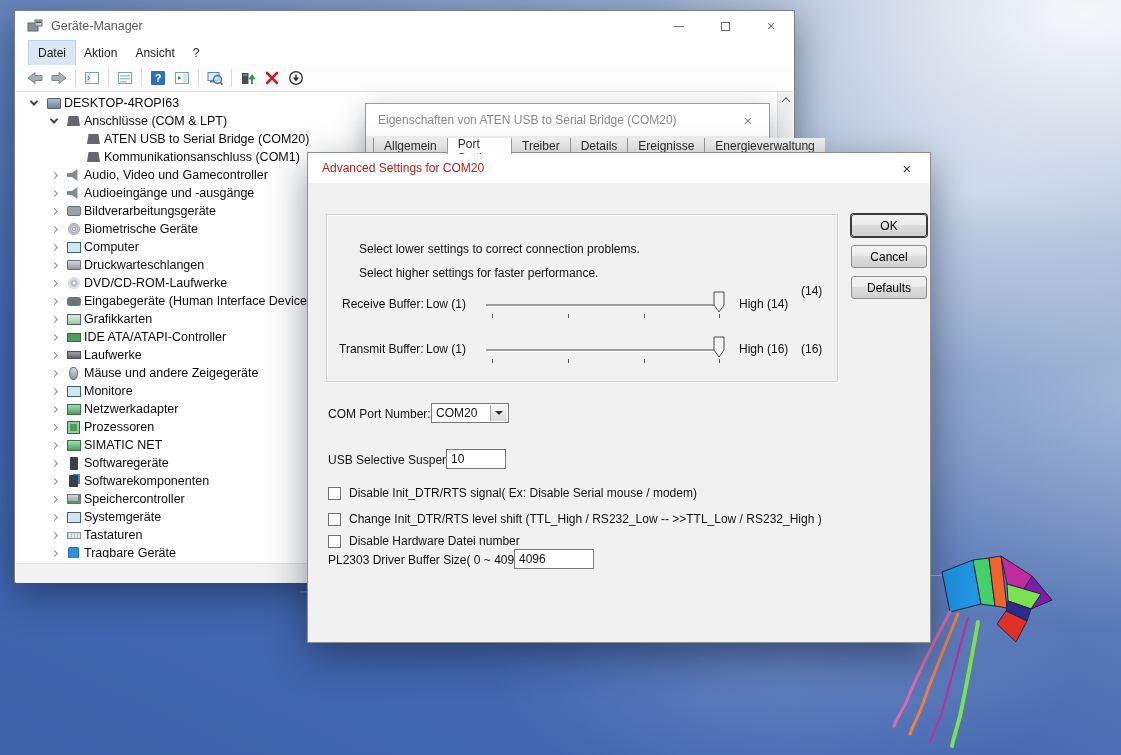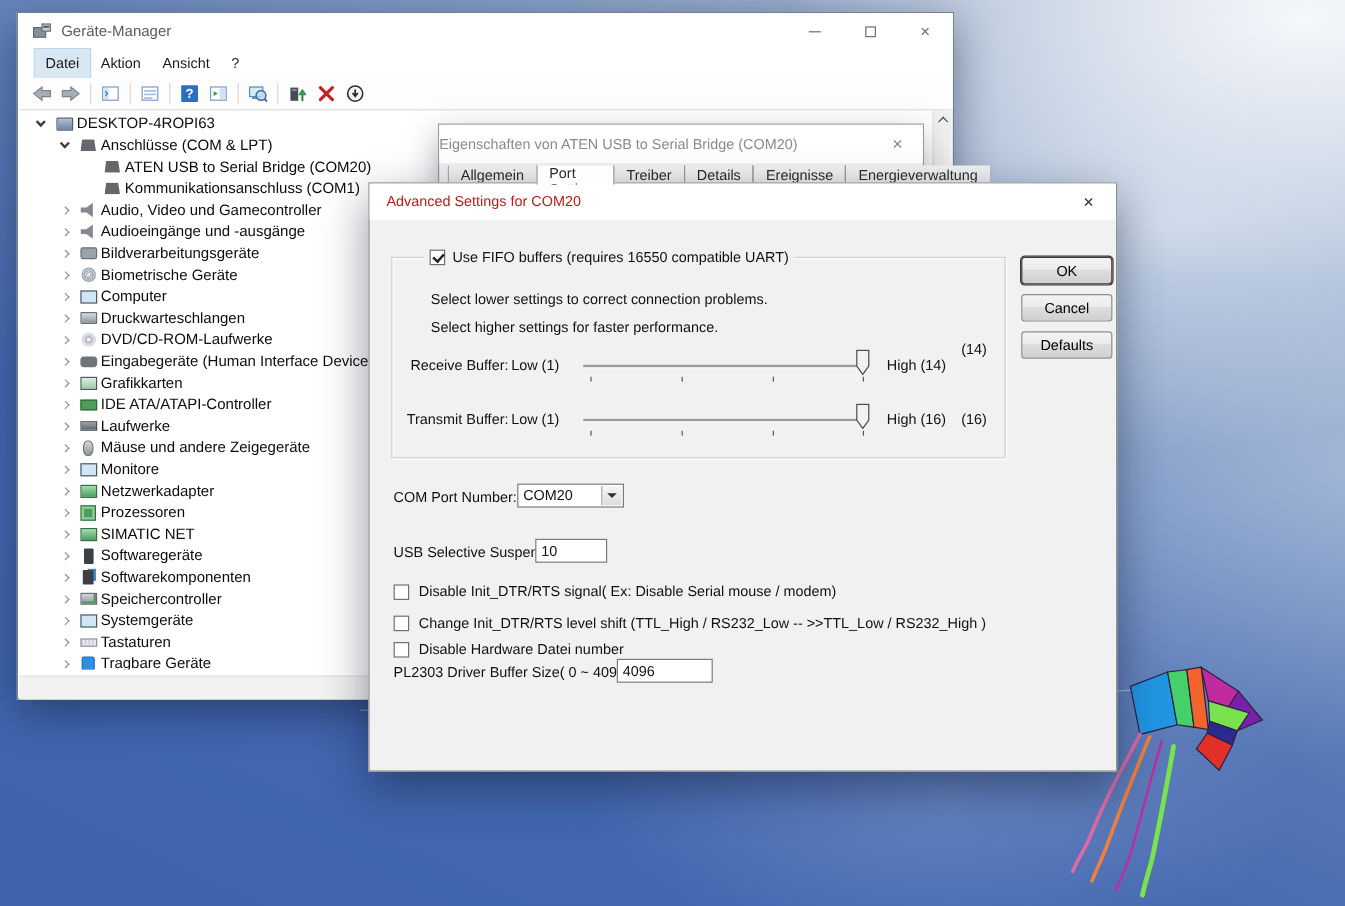--- a/index.html
+++ b/index.html
@@ -72,21 +72,21 @@
   .ti-storage{width:14px;height:10px;background:linear-gradient(#d4d8dd,#8f959b);border:1px solid #6a7076;box-shadow:inset -2px -2px 0 #4f9d5d;}
   .ti-keyboard{width:14px;height:7px;background:#e6e9ec;border:1px solid #8f959b;background-image:linear-gradient(90deg,#b9bfc7 1px,transparent 1px);background-size:3px 100%;}
   .ti-portable{width:11px;height:12px;background:#2f8fe0;border:1px solid #1f6fb4;border-radius:2px;}
 
   .dm-scroll { position:absolute; right:1px; top:81px; width:16px; height:471px; background:#f0f0f0; border-left:1px solid #e3e3e3; }
   .scroll-up { position:absolute; top:0; left:0; width:16px; height:16px; display:flex; align-items:center; justify-content:center; }
   .chev-up { width:6px; height:6px; border-left:1.5px solid #505050; border-top:1.5px solid #505050; transform:rotate(45deg) translate(1px,1px); }
 
   
   .props { left:365px; top:103px; width:405px; height:420px; background:#f0f0f0; border:1px solid #9a9a9a; box-shadow:0 10px 26px rgba(10,20,40,.35); }
-  .props .titlebar { height:32px; padding-left:0; background:#fff;text-align:center; }
+  .props .titlebar { height:32px; padding-left:12px; background:#fff;text-align:center; }
   .props-title { font-size:12px; color:#8a8a8a; }
   .props .close-x { right:6px; top:6px; width:30px; height:20px; color:#8a8a8a; }
   .tabstrip { position:absolute; left:7px; top:34px; height:16px; overflow:hidden; display:flex; align-items:flex-end; }
   .tab { height:20px; padding:4px 10px 0; background:linear-gradient(#f6f6f6,#e9e9e9); border:1px solid #9c9c9c; border-bottom:none; margin-right:-1px; font-size:12px; color:#2a2a2a; }
   .tab.active { height:23px; background:#fdfdfd; position:relative; z-index:2; padding-top:5px; }
 
   
   .adv { left:307px; top:152px; width:624px; height:491px; background:#f1f1f1; border:1px solid #8f8f8f; box-shadow:0 14px 36px rgba(10,20,40,.45); }
   .adv .titlebar { height:30px; padding-left:14px; background:#fff; }
   .adv-title { font-size:12px; color:#b91c1c; }
@@ -101,21 +101,21 @@
 
   .slider-label { position:absolute; color:#111; }
   .track { position:absolute; height:2px; background:#9c9c9c; box-shadow:0 1px 0 #fff; }
   .tick { position:absolute; width:1px; height:4px; background:#555; }
   .thumb { position:absolute; width:12px; height:22px; }
 
   .adv-btn { position:absolute; left:543px; width:76px; height:23px; display:flex; align-items:center; justify-content:center; background:linear-gradient(#f3f3f3,#ececec 45%,#dedede 46%,#d0d0d0); border:1px solid #8e8e8e; border-radius:3px; color:#000; }
   .adv-btn.default { border:1px solid #3a3a3a; box-shadow:0 0 0 1px #3a3a3a; }
 
   .field-label { position:absolute; color:#111; }
-  .dd { position:absolute; width:89px; height:20px; background:#fff; border:1px solid #7a7a7a; }
+  .dd { position:absolute; width:78px; height:20px; background:#fff; border:1px solid #7a7a7a; }
   .dd-text { position:absolute; left:4px; top:2px; }
   .dd-arrow { position:absolute; right:1px; top:1px; bottom:1px; width:17px; background:linear-gradient(#f6f6f6,#dcdcdc); border-left:1px solid #a8a8a8; display:flex; align-items:center; justify-content:center; }
   .dd-arrow::after { content:""; width:0; height:0; border-left:4px solid transparent; border-right:4px solid transparent; border-top:4px solid #303030; }
   .tfield { position:absolute; height:20px; background:#fff; border:1px solid #7a7a7a; font:12px "Liberation Sans","DejaVu Sans",sans-serif; padding:0 4px; color:#111; }
   .cbrow { position:absolute; left:20px; display:flex; align-items:center; gap:8px; }
 </style>
 </head>
 <body>
 
 <div class="desktop">
@@ -498,24 +498,20 @@
 
 <div class="win adv">
   <div class="titlebar">
     <span class="adv-title">Advanced Settings for COM20</span>
   </div>
   <div class="close-x">
       <span>×</span>
     </div>
 
   <div class="groupbox">
-    <div class="legend">
-      <span class="cb checked"></span>
-      <span>Use FIFO buffers (requires 16550 compatible UART)</span>
-    </div>
     <div class="hint" style="top:27px">Select lower settings to correct connection problems.</div>
     <div class="hint" style="top:51px">Select higher settings for faster performance.</div>
 
     <span class="slider-label" style="left:15px;top:82px">Receive Buffer:</span>
     <span class="slider-label" style="left:99px;top:82px">Low (1)</span>
     <div class="track" style="left:159px;top:89px;width:234px"></div>
     <span class="tick" style="left:165px;top:99px"></span>
     <span class="tick" style="left:241px;top:99px"></span>
     <span class="tick" style="left:317px;top:99px"></span>
     <span class="tick" style="left:392px;top:99px"></span>

